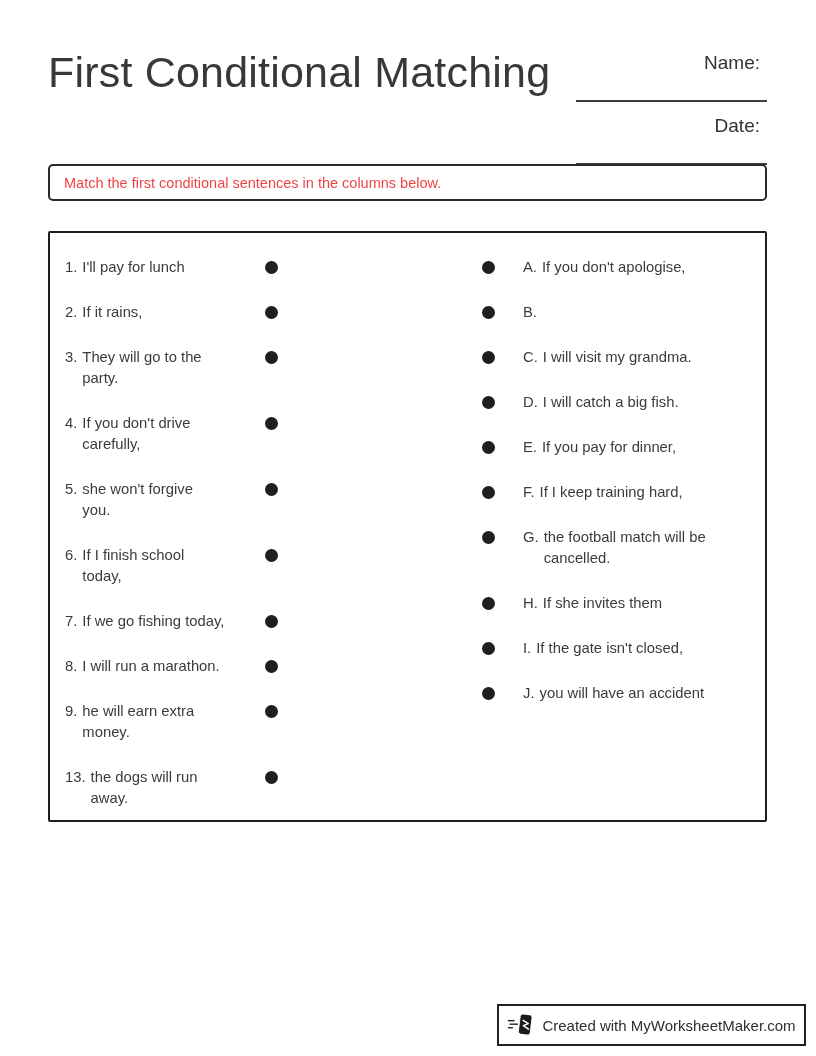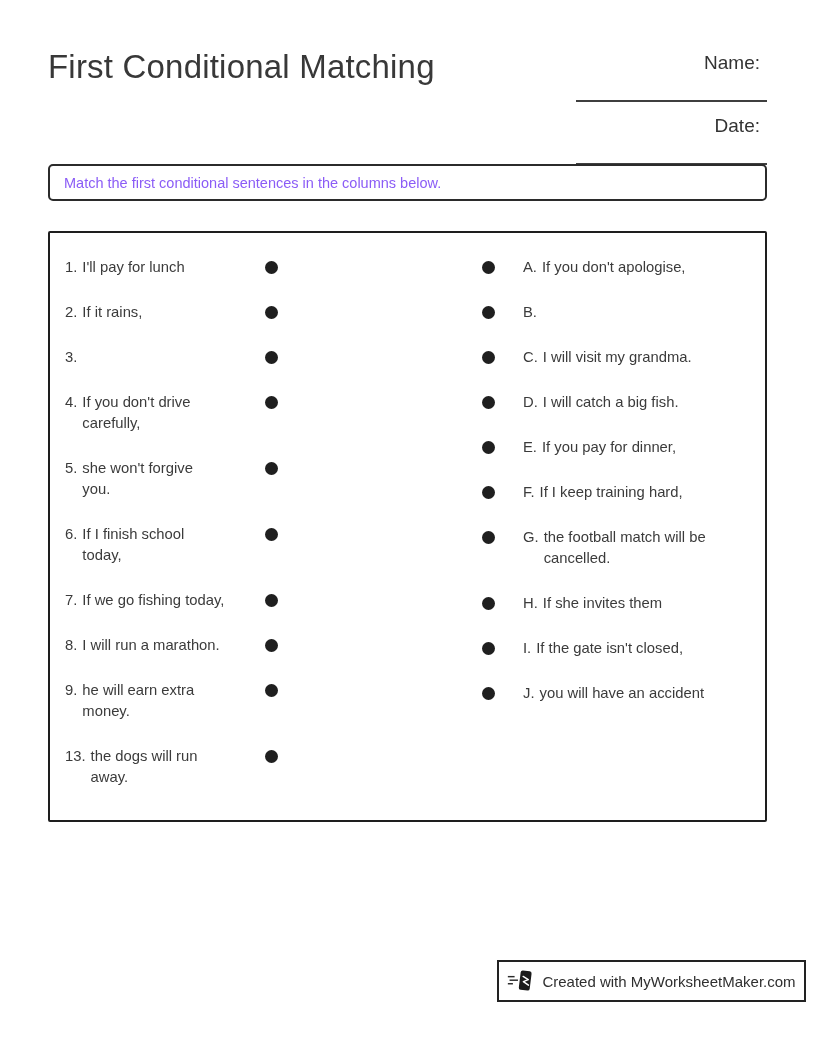--- a/index.html
+++ b/index.html
@@ -13,21 +13,21 @@
     font-family: "Liberation Sans", "DejaVu Sans", sans-serif;
     color: #3b3b3b;
     overflow: hidden;
   }
 
   
   .title {
     position: absolute;
     left: 48px;
     top: 48px;
-    font-size: 33px;
+    font-size: 43px;
     font-weight: 400;
     color: #383838;
     letter-spacing: 0.2px;
   }
   .name-date {
     position: absolute;
     right: 49px;
     top: 50px;
     display: flex;
     flex-direction: column;
@@ -59,21 +59,21 @@
     width: 719px;
     height: 37px;
     border: 2px solid #2b2b2b;
     border-radius: 5px;
     display: flex;
     align-items: center;
     padding: 0 14px;
   }
   .instruction-text {
     font-size: 14.5px;
-    color: #8b5cf6;
+    color: #ef4444;
   }
 
   
   .matching-box {
     position: absolute;
     left: 48px;
     top: 231px;
     width: 719px;
     height: 591px;
     border: 2px solid #1e1e1e;
@@ -108,21 +108,21 @@
     margin-top: 4px;
     border-radius: 50%;
     background: #1f1f1f;
     justify-self: center;
   }
 
   
   .footer-box {
     position: absolute;
     left: 497px;
-    top: 960px;
+    top: 1004px;
     width: 309px;
     height: 42px;
     border: 2px solid #222222;
     background: #ffffff;
     display: flex;
     align-items: center;
     justify-content: center;
     gap: 8px;
   }
   .footer-text { font-size: 15px; color: #2f2f2f; }
@@ -163,20 +163,22 @@
       <div class="match-item">
         <div class="pair">
             <span class="num">2.</span>
             <span class="txt">If it rains,</span>
           </div>
         <span class="dot"></span>
       </div>
       <div class="match-item">
         <div class="pair">
             <span class="num">3.</span>
+            <span class="txt">They will go to the
+party.</span>
           </div>
         <span class="dot"></span>
       </div>
       <div class="match-item">
         <div class="pair">
             <span class="num">4.</span>
             <span class="txt">If you don't drive
 carefully,</span>
           </div>
         <span class="dot"></span>

